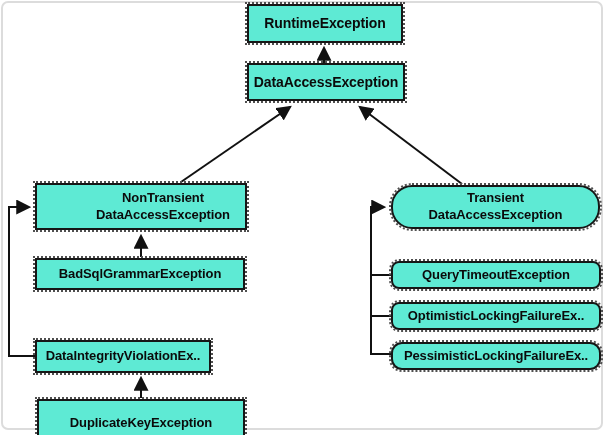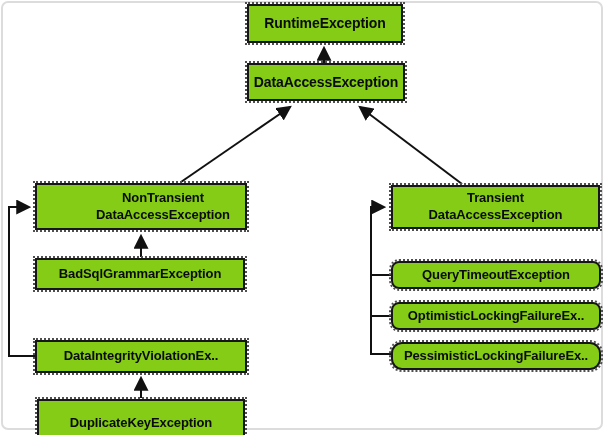--- a/index.html
+++ b/index.html
@@ -14,37 +14,37 @@
     background: #ffffff; z-index: 0;
   }
   svg.edges {
     position: absolute; left: 0; top: 0; width: 606px; height: 435px;
     z-index: 1;
   }
   svg.edges line, svg.edges path { stroke: #111111; stroke-width: 2; fill: none; }
   svg.edges .head { fill: #111111; stroke: none; }
   .node {
     position: absolute; z-index: 2; box-sizing: border-box;
-    background: #84cc16;
+    background: #5eead4;
     border: 2px solid #161616;
     outline: 2px dotted #4f4f4f; outline-offset: 0px;
     display: flex; align-items: center; justify-content: center;
     text-align: center;
     font-weight: bold; font-size: 13px; line-height: 1.3;
     color: #0b0b0b; letter-spacing: -0.1px;
     white-space: pre-line;
   }
   
   #n-runtime       { left: 247px; top:   4px; width: 156px; height: 39px; font-size: 14px; }
   #n-dataaccess    { left: 247px; top:  63px; width: 158px; height: 38px; font-size: 14px; }
   #n-nontransient  { left:  35px; top: 183px; width: 212px; height: 47px; padding-left: 44px; }
   #n-badsql        { left:  35px; top: 258px; width: 210px; height: 32px; }
-  #n-dataintegrity { left:  35px; top: 340px; width: 212px; height: 33px; }
+  #n-dataintegrity { left:  35px; top: 340px; width: 176px; height: 33px; }
   #n-duplicatekey  { left:  37px; top: 399px; width: 208px; height: 48px; }
-  #n-transient     { left: 391px; top: 185px; width: 209px; height: 44px; }
+  #n-transient     { left: 391px; top: 185px; width: 209px; height: 44px; border-radius: 21px; }
   #n-querytimeout  { left: 391px; top: 261px; width: 210px; height: 28px; border-radius: 8px; }
   #n-optimistic    { left: 391px; top: 302px; width: 210px; height: 28px; border-radius: 8px; }
   #n-pessimistic   { left: 391px; top: 342px; width: 210px; height: 28px; border-radius: 11px; }
 </style>
 </head>
 <body>
 
 <div class="frame"></div>
 
 <svg class="edges" viewBox="0 0 606 435" xmlns="http://www.w3.org/2000/svg">

